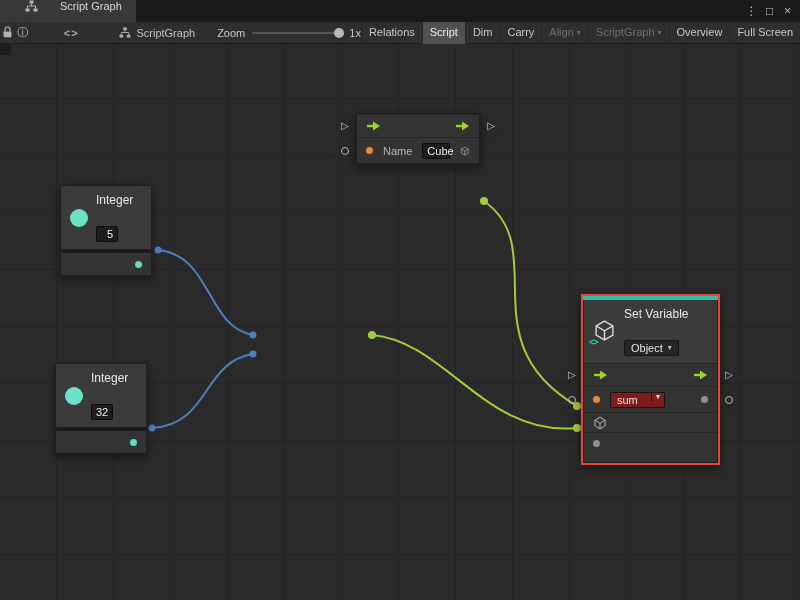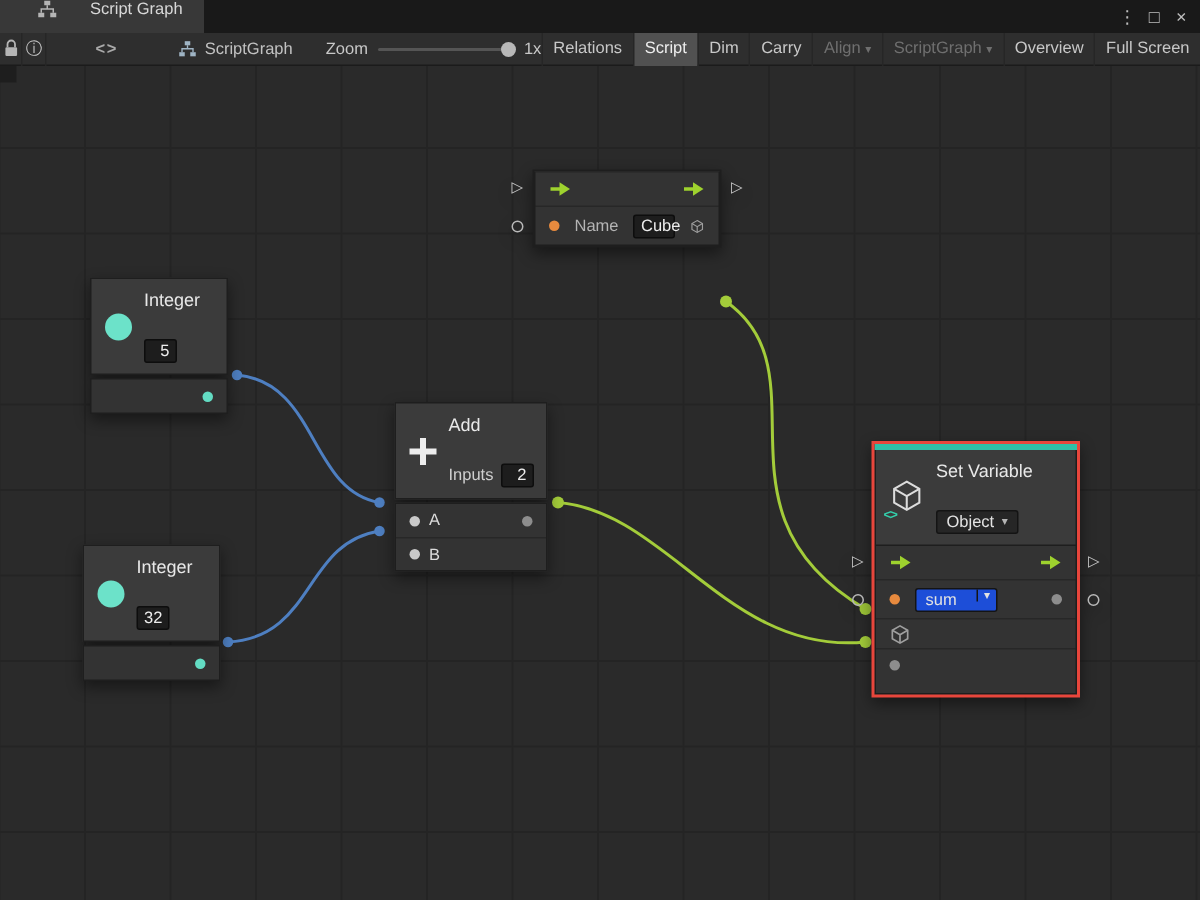--- a/index.html
+++ b/index.html
@@ -67,21 +67,21 @@
   .outside.r { right:-16px; }
 
   .circle-icon { width:18px; height:18px; border-radius:50%; background:#6ce2c9; flex:none; }
   .plus-icon { position:relative; width:18px; height:18px; flex:none; }
   .plus-icon::before { content:""; position:absolute; left:7px; top:0; width:4px; height:18px; background:#ededed; }
   .plus-icon::after { content:""; position:absolute; top:7px; left:0; width:18px; height:4px; background:#ededed; }
 
   .field { background:#1d1d1d; border:1px solid #0d0d0d; border-radius:2px; color:#ececec; font-size:11px; line-height:14px; padding:0 4px; text-align:right; min-width:22px; }
   .dropdown { display:flex; align-items:center; gap:5px; background:#262626; border:1px solid #141414; border-radius:2px; padding:1px 6px; font-size:11px; color:#e2e2e2; }
   .dropdown .caret { color:#b5b5b5; }
-  .dd-split { display:flex; align-items:flex-start; background:#1d4ed8; border:1px solid #141414; border-radius:2px; font-size:11px; color:#e2e2e2; }
+  .dd-split { display:flex; align-items:flex-start; background:#7f1d1d; border:1px solid #141414; border-radius:2px; font-size:11px; color:#e2e2e2; }
   .dd-split .dd-txt { padding:1px 6px; min-width:40px; }
   .dd-split .dd-btn { display:flex; align-items:center; padding:0 4px; border-left:1px solid #141414; }
 
   .icon-wrap { position:relative; flex:none; }
   .vbadge { position:absolute; left:-4px; bottom:-3px; font-size:9px; font-weight:bold; color:#33d1ad; letter-spacing:-1px; }
 
   
   .node.selected { outline:2px solid #e8463c; background:#333; }
   .accent-bar { height:4px; background:#2fbfa7; }
   .node.selected .nhead { background:#3b3b3b; border:1px solid #1e1e1e; border-top:none; }
@@ -213,45 +213,20 @@
           </div>
         </div>
       </div>
       <div class="nblock nports">
         <div class="prow">
           <span class="dot teal ml-auto"></span>
         </div>
       </div>
     </div>
 
-    <div class="node" style="left:263px; top:224px; width:102px;">
-      <div class="nblock">
-        <div class="nhead">
-          <span class="plus-icon"></span>
-          <div class="hcol">
-            <span class="ntitle">Add</span>
-            <div class="sub-inline">
-              <span>Inputs</span>
-              <span class="field">2</span>
-            </div>
-          </div>
-        </div>
-      </div>
-      <div class="nblock nports">
-        <div class="prow">
-          <span class="dot light"></span>
-          <span>A</span>
-          <span class="dot gray ml-auto"></span>
-        </div>
-        <div class="prow">
-          <span class="dot light"></span>
-          <span>B</span>
-        </div>
-      </div>
-    </div>
 
     <div class="node one-block" style="left:355px; top:69px; width:126px;">
       <div class="nblock">
         <div class="nports">
           <div class="prow">
             <span class="outside l tri">▷</span>
             <svg width="15" height="10" viewBox="0 0 15 10">
               <path d="M1 5 H8" stroke="#9ed22e" stroke-width="2.4" fill="none"></path>
                 <path d="M7 0.5 L14 5 L7 9.5 Z" fill="#9ed22e"></path>
             </svg>

